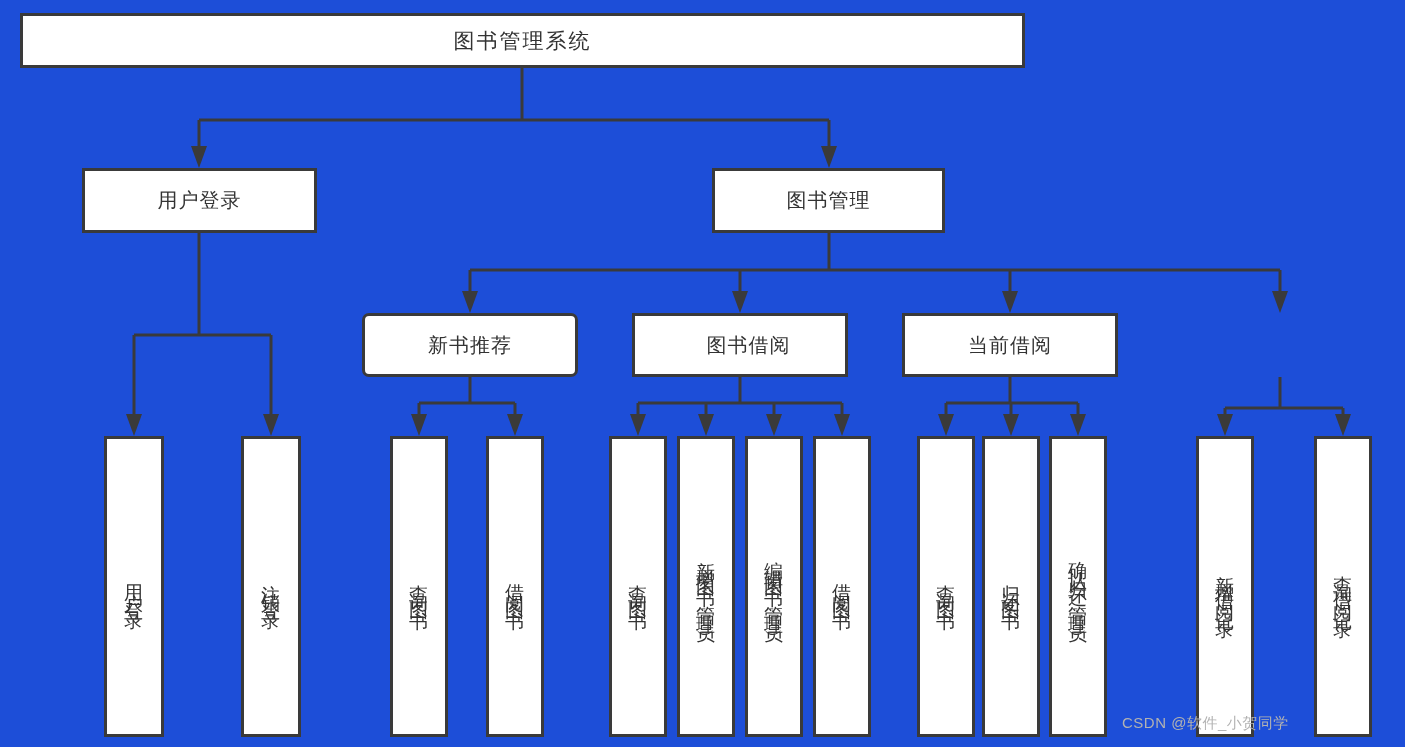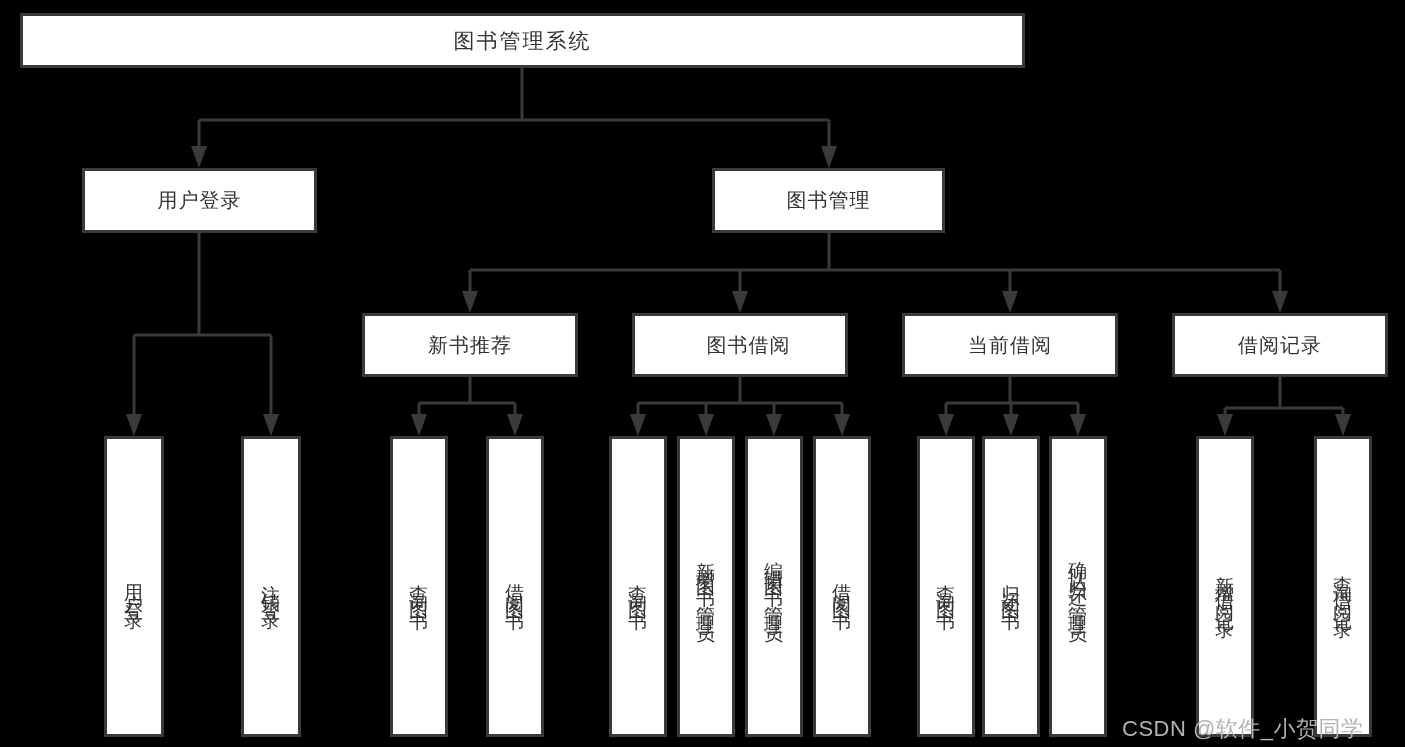--- a/index.html
+++ b/index.html
@@ -4,21 +4,21 @@
 <style>
   html, body {
     margin: 0;
     padding: 0;
     background: #ffffff;
   }
   #canvas {
     position: relative;
     width: 1405px;
     height: 747px;
-    background: #000000;
+    background: #1d4ed8;
     font-family: "Liberation Sans", "DejaVu Sans", sans-serif;
     overflow: hidden;
   }
   #connectors {
     position: absolute;
     left: 0;
     top: 0;
     width: 1405px;
     height: 747px;
   }
@@ -46,21 +46,21 @@
     text-orientation: mixed;
     font-size: 19px;
     line-height: 1;
     letter-spacing: 9px;
     white-space: nowrap;
   }
   .watermark {
     position: absolute;
     left: 1122px;
     top: 714px;
-    font-size: 22px;
+    font-size: 15px;
     color: #b2b2b2;
     letter-spacing: 0.5px;
     white-space: nowrap;
     pointer-events: none;
   }
 </style>
 </head>
 <body>
 
 <div id="canvas">
@@ -142,32 +142,29 @@
     <span>图书管理系统</span>
   </div>
 
   <div class="node h-node" style="left:82px; top:168px; width:235px; height:65px;">
     <span>用户登录</span>
   </div>
   <div class="node h-node" style="left:712px; top:168px; width:233px; height:65px;">
     <span>图书管理</span>
   </div>
 
-  <div class="node h-node" style="left:362px; top:313px; width:216px; height:64px;">
+  <div class="node h-node" style="left:362px; top:313px; width:216px; height:64px;border-radius:7px;">
     <span>新书推荐</span>
   </div>
   <div class="node h-node" style="left:632px; top:313px; width:216px; height:64px;padding-left:17px;">
     <span>图书借阅</span>
   </div>
   <div class="node h-node" style="left:902px; top:313px; width:216px; height:64px;">
     <span>当前借阅</span>
   </div>
-  <div class="node h-node" style="left:1172px; top:313px; width:216px; height:64px;">
-    <span>借阅记录</span>
-  </div>
 
   <div class="node v-node" style="left:104px; top:436px; width:60px; height:301px;">
     <span class="v-text">用户登录</span>
   </div>
   <div class="node v-node" style="left:241px; top:436px; width:60px; height:301px;">
     <span class="v-text">注销登录</span>
   </div>
 
   <div class="node v-node" style="left:390px; top:436px; width:58px; height:301px;">
     <span class="v-text">查询图书</span>

